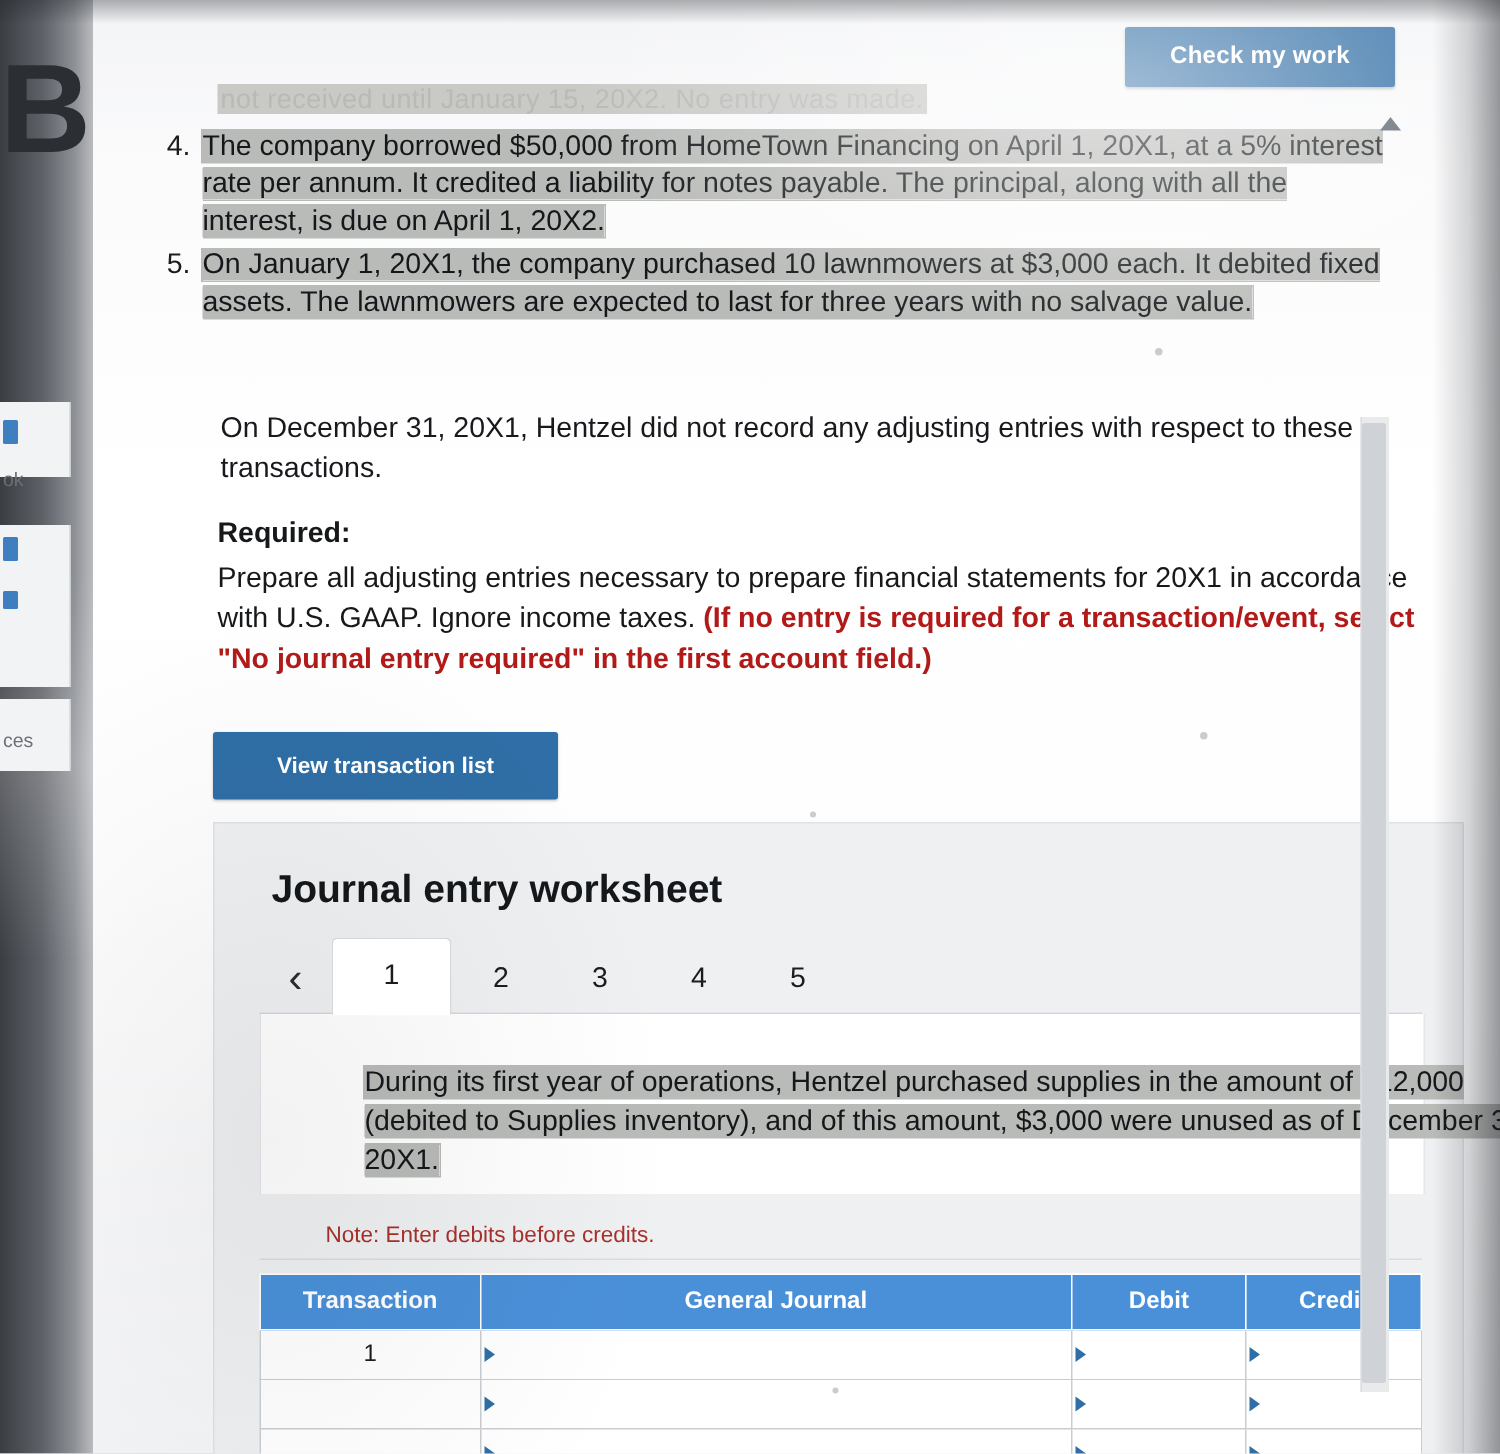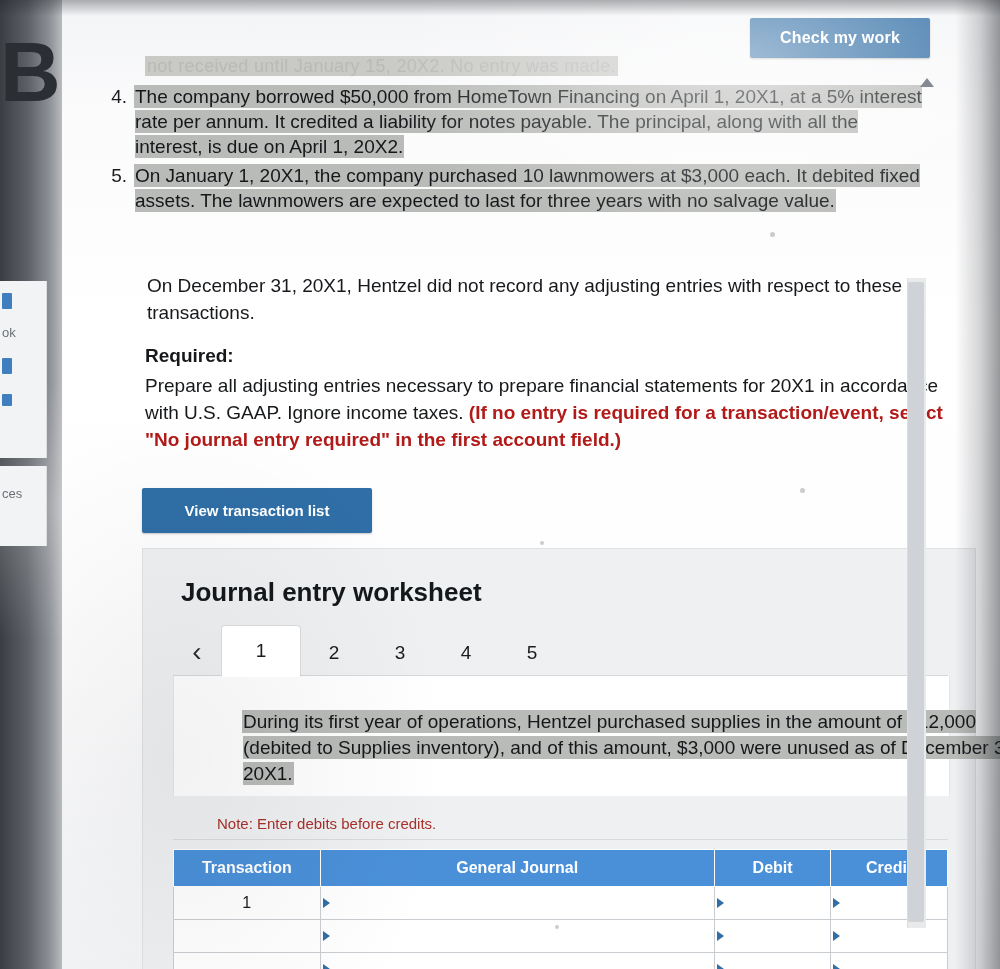--- a/index.html
+++ b/index.html
@@ -52,36 +52,35 @@
   .side-frag {
     position: absolute;
     left: 0;
     color: #6b7076;
     font-size: 13px;
     font-family: "Liberation Sans", sans-serif;
   }
   #side-card-1 {
     position: absolute;
     left: 0; top: 268px;
-    width: 46px; height: 78px;
+    width: 46px; height: 50px;
     background: #f2f3f5;
     border-right: 1px solid #dcdee1;
-    margin-top: 13px;
   }
   #side-card-2 {
     position: absolute;
     left: 0; top: 350px;
     width: 46px; height: 108px;
     background: #f2f3f5;
     border-right: 1px solid #dcdee1;
   }
   #side-card-3 {
     position: absolute;
     left: 0; top: 466px;
-    width: 46px; height: 80px;
+    width: 46px; height: 48px;
     background: #f2f3f5;
     border-right: 1px solid #dcdee1;
   }
   .side-mark {
     position: absolute;
     width: 10px; height: 16px;
     background: #3f7fbf;
     border-radius: 1px;
   }
 

